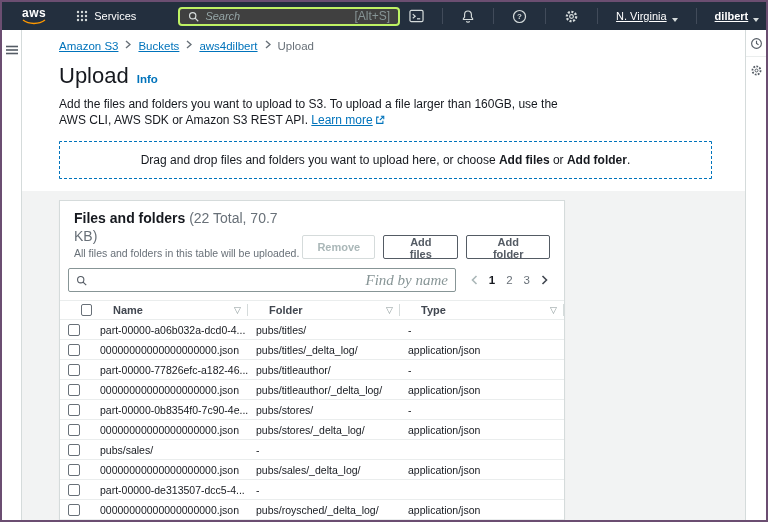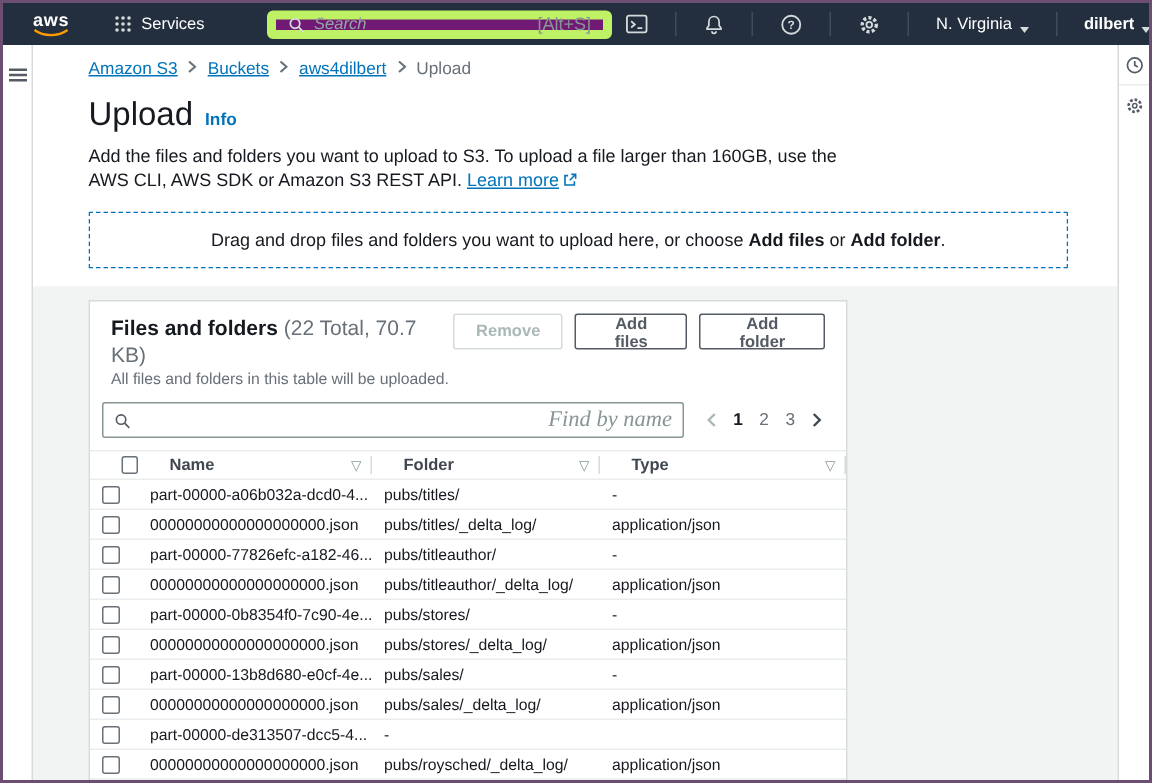--- a/index.html
+++ b/index.html
@@ -6,27 +6,27 @@
   html,body { width: 768px; height: 522px; }
   body { font-family: "Liberation Sans", "DejaVu Sans", sans-serif; }
   .frame { width: 768px; height: 522px; border: 2px solid #6b4e71; display: flex; flex-direction: column; background: #fff; overflow: hidden; }
 
   
   .topnav { height: 15px; min-height: 28px; background: #232f3e; display: flex; align-items: center; padding: 0 10px 0 20px; color: #fff; font-size: 11px; }
   .aws-logo { display: flex; flex-direction: column; align-items: center; line-height: 1; margin-right: 12px; cursor: pointer; }
   .aws-logo .logo-text { font-weight: bold; font-size: 12px; letter-spacing: .5px; }
   .nav-divider { width: 1px; height: 16px; background: #414b5a; margin: 0 9px; }
   .services { display: flex; align-items: center; gap: 6px; cursor: pointer; }
-  .nav-search { display: flex; align-items: center; width: 340px; height: 19px; margin-left: 42px; border: 6px solid #bef264; border-radius: 4px; background: #701a75; padding: 0 8px; gap: 6px; }
+  .nav-search { display: flex; align-items: center; width: 340px; height: 19px; margin-left: 42px; border: 2px solid #bef264; border-radius: 4px; background: #404040; padding: 0 8px; gap: 6px; }
   .nav-search input { flex: 1; background: transparent; border: none; outline: none; color: #d5dbdb; font-size: 11px; font-style: italic; }
   .nav-search input::placeholder { color: #95a5a6; font-style: italic; }
   .nav-shortcut { color: #879596; font-size: 12px; }
   .nav-right { margin-left: auto; display: flex; align-items: center; }
   .nav-icon-btn { padding: 0 9px; display: flex; align-items: center; cursor: pointer; }
-  .nav-menu { padding: 0 9px; display: flex; align-items: flex-end; gap: 5px; cursor: pointer; white-space: nowrap; }
+  .nav-menu { padding: 0 9px; display: flex; align-items: flex-end; gap: 5px; cursor: pointer; white-space: nowrap; text-decoration: underline; }
   .caret { width: 0; height: 0; border-left: 3.5px solid transparent; border-right: 3.5px solid transparent; border-top: 4px solid #d5dbdb; }
   .user-label { font-weight: bold; }
 
   
   .body-row { flex: 1; display: flex; overflow: hidden; background: #f2f3f3; }
   .left-rail { width: 20px; background: #fff; border-right: 1px solid #d5dbdb; padding-top: 7px; display: flex; flex-direction: column; align-items: center; }
   .right-rail { width: 21px; background: #fff; border-left: 1px solid #d5dbdb; display: flex; flex-direction: column; align-items: stretch; }
   .rail-btn { height: 26px; display: flex; align-items: center; justify-content: center; cursor: pointer; }
   .rail-divider { height: 1px; background: #eaeded; }
   .main { flex: 1; display: flex; flex-direction: column; overflow: hidden; }
@@ -42,21 +42,21 @@
   .info-link { font-size: 11.5px; font-weight: bold; color: #0073bb; cursor: pointer; }
   .page-desc { margin-top: 7px; font-size: 12px; color: #16191f; line-height: 16px; max-width: 528px; }
   .learn-more { color: #0073bb; text-decoration: underline; cursor: pointer; }
   .ext-icon { display: inline-block; vertical-align: -1px; margin-left: 2px; }
   .dropzone { margin-top: 13px; width: 653px; height: 38px; border: 1px dashed #0073bb; border-radius: 1px; display: flex; align-items: center; justify-content: center; font-size: 12px; color: #16191f; background: #fff; }
   .dropzone b { font-weight: bold; }
 
   
   .gray-section { flex: 1; background: #f2f3f3; padding: 9px 0 0 37px; overflow: hidden; }
   .panel { width: 506px; background: #fff; border: 1px solid #d5dbdb; box-shadow: 0 1px 1px rgba(0,0,0,.05); }
-  .panel-head { padding: 8px 14px 5px 14px; display: flex; justify-content: space-between; align-items: flex-start; }
+  .panel-head { padding: 8px 14px 5px 14px; display: flex; justify-content: space-between; align-items: flex-end; }
   .panel-title-line { font-size: 14px; line-height: 18px; }
   .panel-title { font-weight: bold; color: #16191f; }
   .panel-summary { color: #687078; font-weight: normal; }
   .panel-subtitle { font-size: 10.5px; color: #687078; margin-top: 2px; }
   .panel-actions { display: flex; gap: 8px; }
   .btn { height: 24px; padding: 0 14px; font-size: 11px; font-weight: bold; background: #fff; border-radius: 2px; font-family: inherit; cursor: pointer; }
   .btn-disabled { border: 1px solid #d5dbdb; color: #aab7b8; cursor: default; }
   .btn-normal { border: 1px solid #545b64; color: #545b64; }
   .filter-row { display: flex; align-items: center; padding: 4px 12px 8px 8px; }
   .filter-box { display: flex; align-items: center; width: 388px; height: 24px; border: 1px solid #879596; border-radius: 2px; padding: 0 7px; gap: 6px; background: #fff; }
@@ -331,21 +331,20 @@
                 </div>
                 <div class="cell">00000000000000000000.json</div>
                 <div class="cell">pubs/stores/_delta_log/</div>
                 <div class="cell">application/json</div>
               </div>
 
               <div class="grid-row trow">
                 <div style="padding-left:0;">
                   <span class="checkbox"></span>
                 </div>
-                <div class="cell">part-00000-13b8d680-e0cf-4e...</div>
                 <div class="cell">pubs/sales/</div>
                 <div class="cell">-</div>
               </div>
 
               <div class="grid-row trow">
                 <div style="padding-left:0;">
                   <span class="checkbox"></span>
                 </div>
                 <div class="cell">00000000000000000000.json</div>
                 <div class="cell">pubs/sales/_delta_log/</div>

